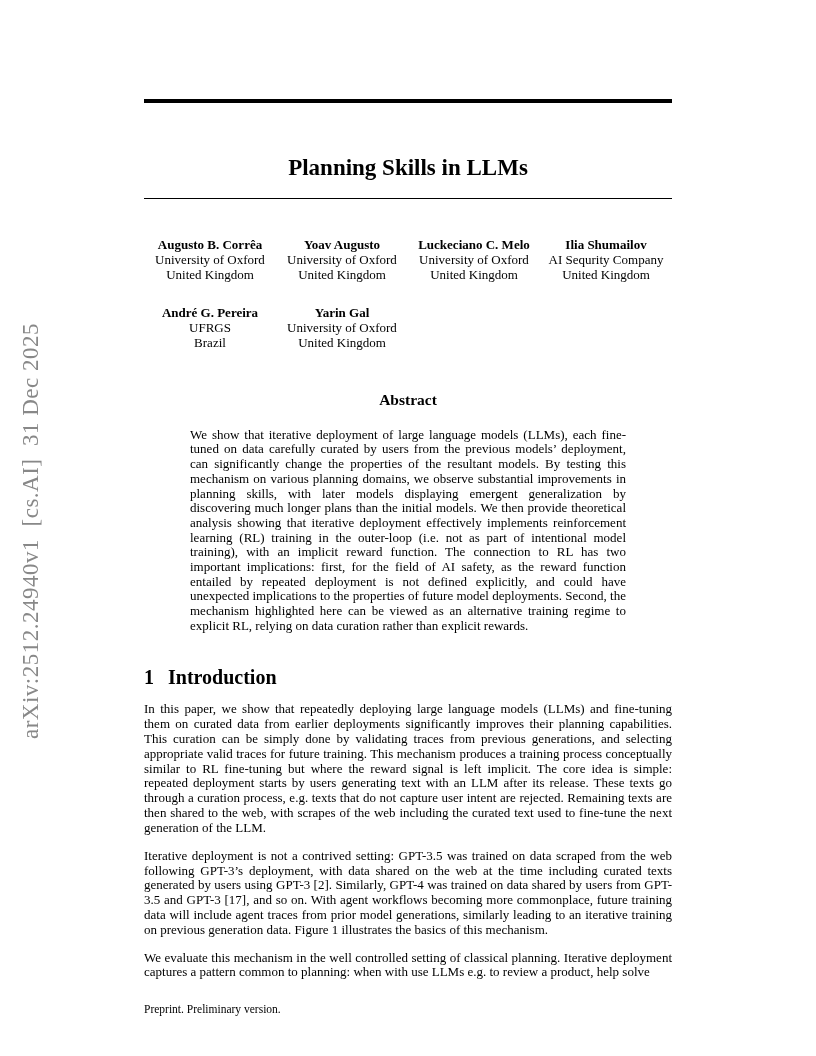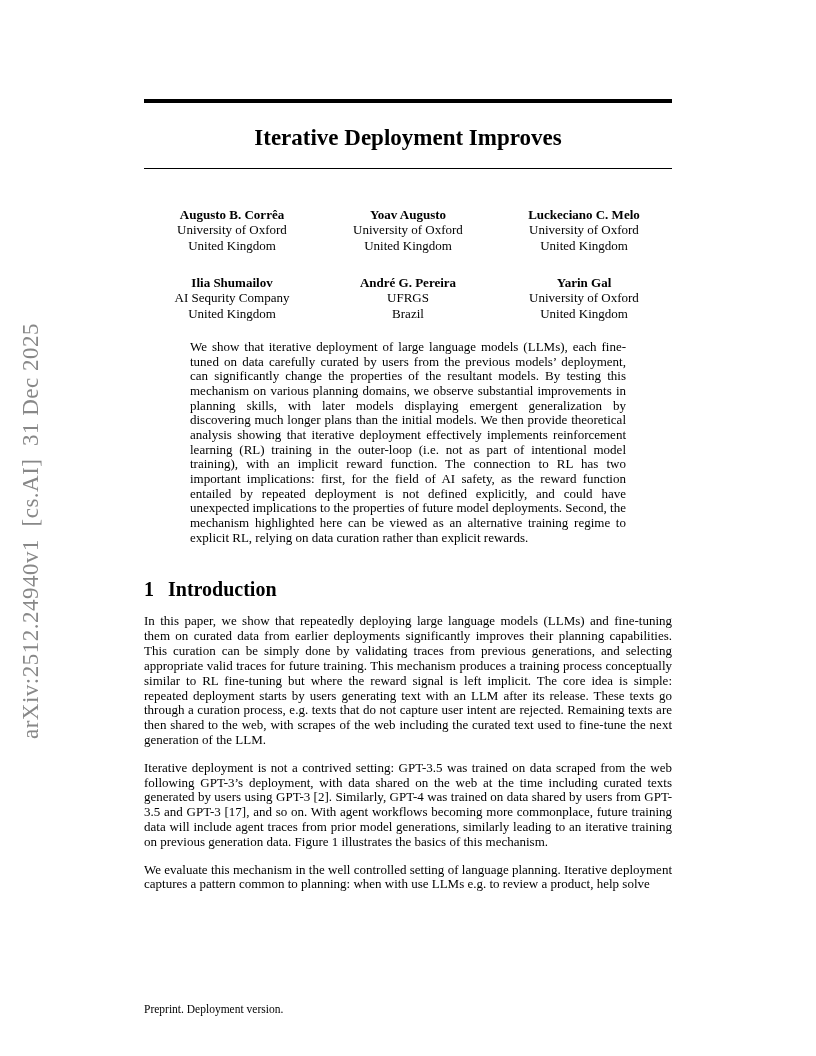--- a/index.html
+++ b/index.html
@@ -38,21 +38,21 @@
   .title {
     margin-top: 20px;
     text-align: center;
     font-size: 23px;
     font-weight: bold;
     line-height: 1.3;
   }
   .authors {
     margin-top: 38px;
     display: grid;
-    grid-template-columns: repeat(3, 1fr);
+    grid-template-columns: repeat(4, 1fr);
     row-gap: 22px;
     font-size: 13px;
     line-height: 1.18;
   }
   .author { text-align: center; }
   .author .name { font-weight: bold; }
   .abstract-heading {
     margin-top: 40px;
     text-align: center;
     font-size: 15.5px;
@@ -88,21 +88,21 @@
 <body>
 
 <div class="page">
 
   <div class="watermark">arXiv:2512.24940v1  [cs.AI]  31 Dec 2025</div>
 
   <div class="content">
 
     <div class="rule-thick"></div>
 
-    <h1 class="title"><span>Iterative Deployment Improves</span><br></h1>
+    <h1 class="title"><br><span>Planning Skills in LLMs</span></h1>
 
     <div class="rule-thin"></div>
 
     <div class="authors">
       <div class="author">
         <div class="name">Augusto B. Corrêa</div>
         <div>University of Oxford</div>
         <div>United Kingdom</div>
       </div>
       <div class="author">
@@ -125,28 +125,29 @@
         <div>UFRGS</div>
         <div>Brazil</div>
       </div>
       <div class="author">
         <div class="name">Yarin Gal</div>
         <div>University of Oxford</div>
         <div>United Kingdom</div>
       </div>
     </div>
 
+    <h2 class="abstract-heading">Abstract</h2>
 
     <p class="abstract-text">We show that iterative deployment of large language models (LLMs), each fine-tuned on data carefully curated by users from the previous models’ deployment, can significantly change the properties of the resultant models. By testing this mechanism on various planning domains, we observe substantial improvements in planning skills, with later models displaying emergent generalization by discovering much longer plans than the initial models. We then provide theoretical analysis showing that iterative deployment effectively implements reinforcement learning (RL) training in the outer-loop (i.e. not as part of intentional model training), with an implicit reward function. The connection to RL has two important implications: first, for the field of AI safety, as the reward function entailed by repeated deployment is not defined explicitly, and could have unexpected implications to the properties of future model deployments. Second, the mechanism highlighted here can be viewed as an alternative training regime to explicit RL, relying on data curation rather than explicit rewards.</p>
 
     <h2 class="section-heading"><span class="sec-num">1</span><span class="sec-title">Introduction</span></h2>
 
     <p class="body-par"><span>In this paper, we show that repeatedly deploying large language models (LLMs) and fine-tuning them on curated data from earlier deployments significantly improves their planning capabilities. This curation can be simply done by </span><span class="it">validating</span><span> traces from previous generations, and </span><span class="it">selecting</span><span> appropriate valid traces for future training. This mechanism produces a training process conceptually similar to RL fine-tuning but where the reward signal is left implicit. The core idea is simple: repeated deployment starts by users generating text with an LLM after its release. These texts go through a curation process, e.g. texts that do not capture user intent are rejected. Remaining texts are then shared to the web, with scrapes of the web including the curated text used to fine-tune the next generation of the LLM.</span></p>
 
     <p class="body-par">Iterative deployment is not a contrived setting: GPT-3.5 was trained on data scraped from the web following GPT-3’s deployment, with data shared on the web at the time including curated texts generated by users using GPT-3 [2]. Similarly, GPT-4 was trained on data shared by users from GPT-3.5 and GPT-3 [17], and so on. With agent workflows becoming more commonplace, future training data will include agent traces from prior model generations, similarly leading to an iterative training on previous generation data. Figure 1 illustrates the basics of this mechanism.</p>
 
-    <p class="body-par"><span>We evaluate this mechanism in the well controlled setting of language planning. Iterative deployment captures a pattern common to </span><span class="it">planning</span><span>: when with use LLMs e.g. to review a product, help solve</span></p>
+    <p class="body-par"><span>We evaluate this mechanism in the well controlled setting of classical planning. Iterative deployment captures a pattern common to </span><span class="it">planning</span><span>: when with use LLMs e.g. to review a product, help solve</span></p>
 
   </div>
 
-  <div class="footer">Preprint. Deployment version.</div>
+  <div class="footer">Preprint. Preliminary version.</div>
 
 </div>
 
 </body></html>

